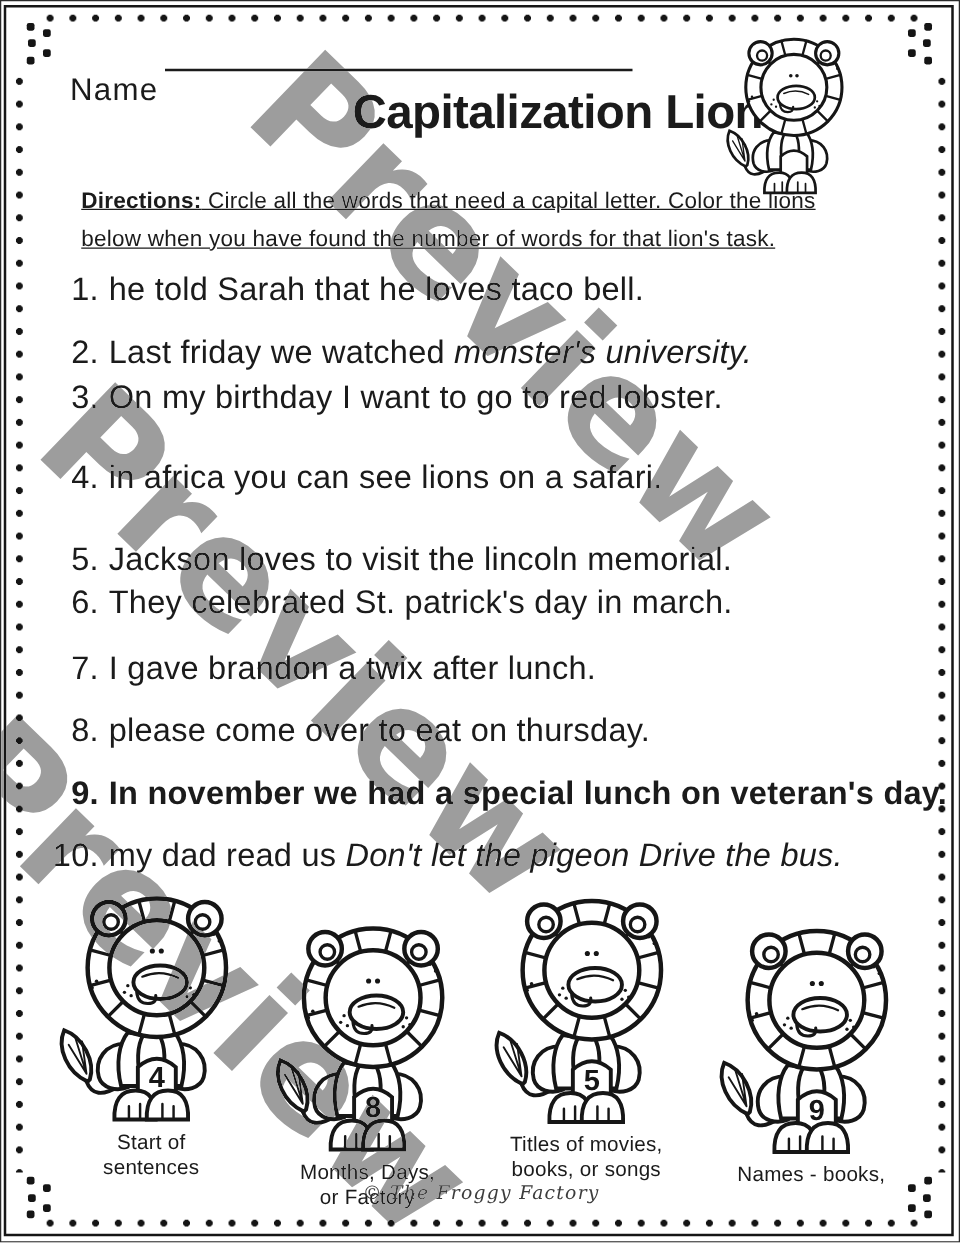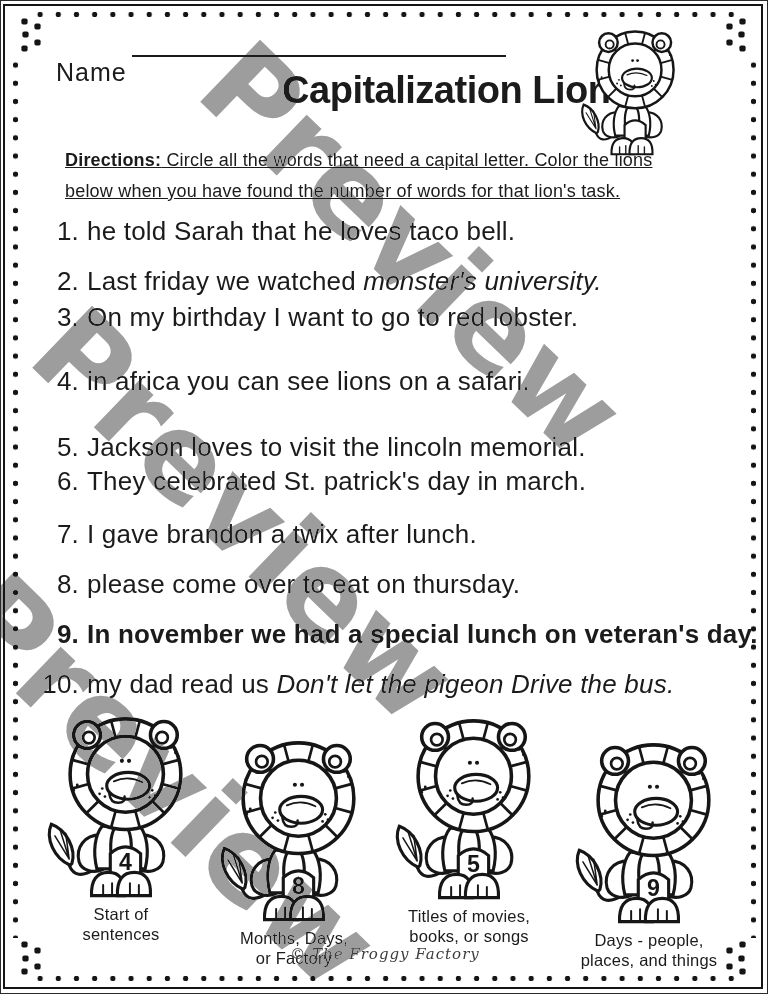--- a/index.html
+++ b/index.html
@@ -306,22 +306,21 @@
             <circle cx="127" cy="108" r="1.5"></circle>
           <circle cx="151" cy="52" r="1.6"></circle>
             <circle cx="156" cy="58" r="1.6"></circle>
           <circle cx="46" cy="94" r="1.6"></circle>
             <circle cx="42" cy="100" r="1.6"></circle>
         </g>
         <text x="100" y="189" text-anchor="middle" fill="#161616" stroke="none" font-size="26" font-weight="bold" font-family="Liberation Sans, sans-serif">9</text>
       </g>
     </svg>
     <div class="lion-caption">
-      <div>Days - people,</div>
-      <div>places, and things</div>
+      <div>Names - books,</div>
     </div>
   </div>
 
   <div class="footer-credit">© The Froggy Factory</div>
 
   <div class="wm wm1">Preview</div>
   <div class="wm wm2">Preview</div>
   <div class="wm wm3">Preview</div>
 
 </div>

